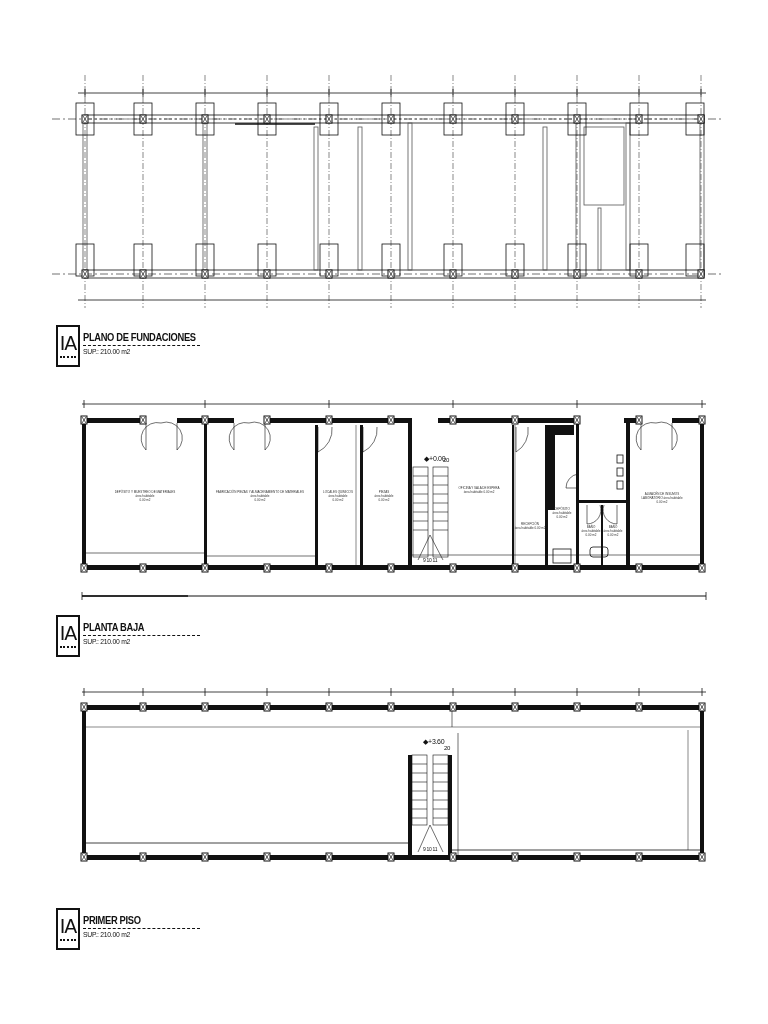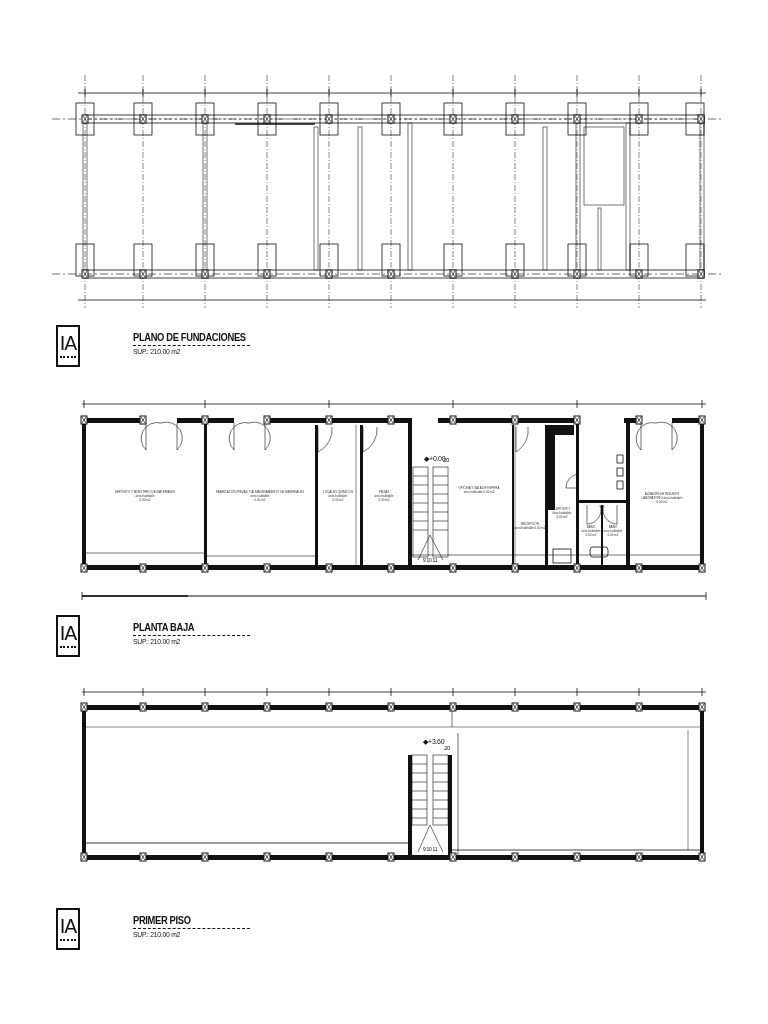--- a/index.html
+++ b/index.html
@@ -1,22 +1,22 @@
 <!DOCTYPE html>
 <html><head>
 <meta charset="utf-8">
 <style>
   html,body{margin:0;padding:0;background:#fff;}
   body{width:768px;height:1024px;position:relative;overflow:hidden;font-family:"Liberation Sans",sans-serif;color:#111;}
   svg{position:absolute;left:0;top:0;}
-  .tblock{position:absolute;left:56px;display:flex;align-items:flex-start;gap:40px;}
+  .tblock{position:absolute;left:56px;display:flex;align-items:flex-start;}
   .logo{width:24px;height:42px;border:2px solid #111;box-sizing:border-box;display:flex;flex-direction:column;align-items:center;justify-content:center;}
   .logo-letters{font-family:"DejaVu Sans",sans-serif;font-size:19px;line-height:19px;letter-spacing:-1px;font-weight:400;}
   .logo-sub{width:16px;border-top:2px dotted #111;margin-top:3px;}
-  .tinfo{margin-left:13px;margin-top:6px;}
+  .tinfo{margin-left:3px;margin-top:6px;}
   .ttitle{font-family:"Liberation Sans",sans-serif;font-size:11px;font-weight:700;letter-spacing:-0.4px;transform:scaleX(0.85);transform-origin:left;white-space:nowrap;line-height:12px;}
   .tline{width:117px;border-top:1px dashed #111;margin-top:2px;}
   .tsub{font-size:8px;letter-spacing:-0.3px;transform:scaleX(0.85);transform-origin:left;white-space:nowrap;margin-top:1px;}
   .room-label{position:absolute;font-size:3px;line-height:4px;text-align:center;color:#333;white-space:nowrap;transform:translateX(-50%);}
   .lvl{position:absolute;font-size:7px;letter-spacing:-0.3px;white-space:nowrap;}
 </style>
 </head>
 <body>
 
 <svg width="768" height="1024" viewBox="0 0 768 1024" xmlns="http://www.w3.org/2000/svg">

